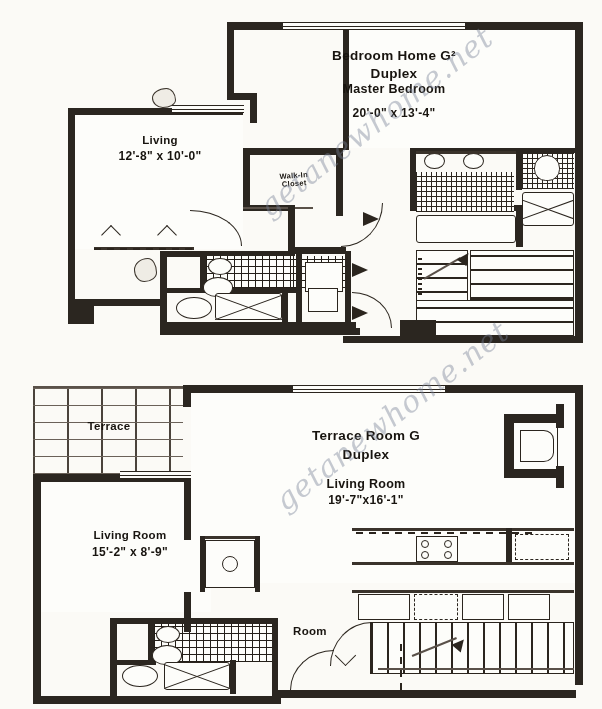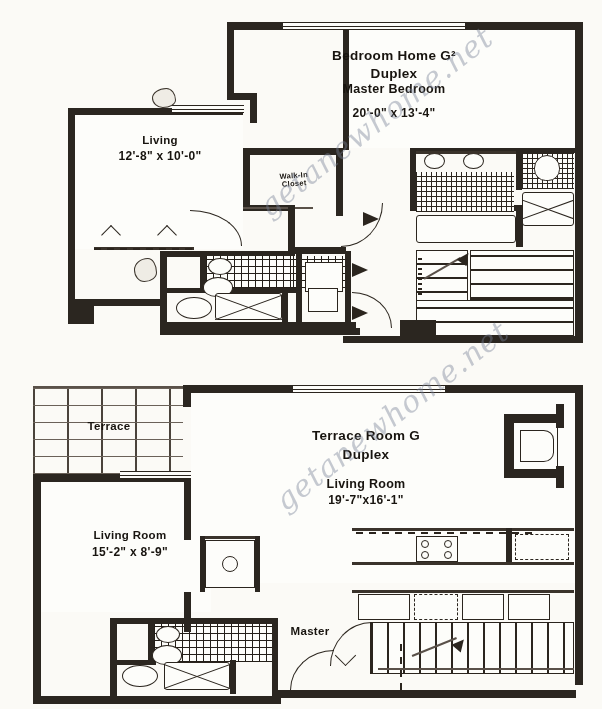--- a/index.html
+++ b/index.html
@@ -383,21 +383,21 @@
     <div class="fx" style="left:462px; top:594px; width:42px; height:26px;"></div>
     <div class="fx" style="left:508px; top:594px; width:42px; height:26px;"></div>
 
     <div class="stair-treads" style="left:370px; top:622px; width:204px; height:52px;"></div>
     <div class="door-swing swing-tl" style="left:330px; top:622px; width:42px; height:44px;"></div>
     <div class="hairline" style="left:378px; top:668px; width:196px; height:2px;"></div>
     <div class="dashline-v" style="left:400px; top:640px; width:2px; height:50px;"></div>
     <div class="hairline" style="left:412px; top:655px; width:48px; height:1.6px; transform:rotate(-22deg); transform-origin:left center;"></div>
     <div class="arrow-ptr" style="left:454px; top:638px; border-left:6px solid transparent; border-right:6px solid transparent; border-bottom:12px solid #2b251e; transform:rotate(40deg);"></div>
 
-    <div class="label room-name" style="left:275px; top:625px; width:70px;">Master</div>
+    <div class="label room-name" style="left:275px; top:625px; width:70px;">Room</div>
     <div class="door-swing swing-tl" style="left:290px; top:650px; width:44px; height:40px;"></div>
     <div class="chevron" style="left:338px; top:648px; width:14px; height:14px; transform:rotate(-135deg);"></div>
 
     <div class="wall" style="left:110px; top:618px; width:7px; height:86px;"></div>
     <div class="wall" style="left:110px; top:618px; width:168px; height:6px;"></div>
     <div class="wall" style="left:272px; top:618px; width:6px; height:86px;"></div>
     <div class="wall" style="left:110px; top:660px; width:46px; height:5px;"></div>
     <div class="wall" style="left:148px; top:624px; width:6px; height:38px;"></div>
 
     <div class="tile-fill" style="left:154px; top:624px; width:118px; height:38px;"></div>

